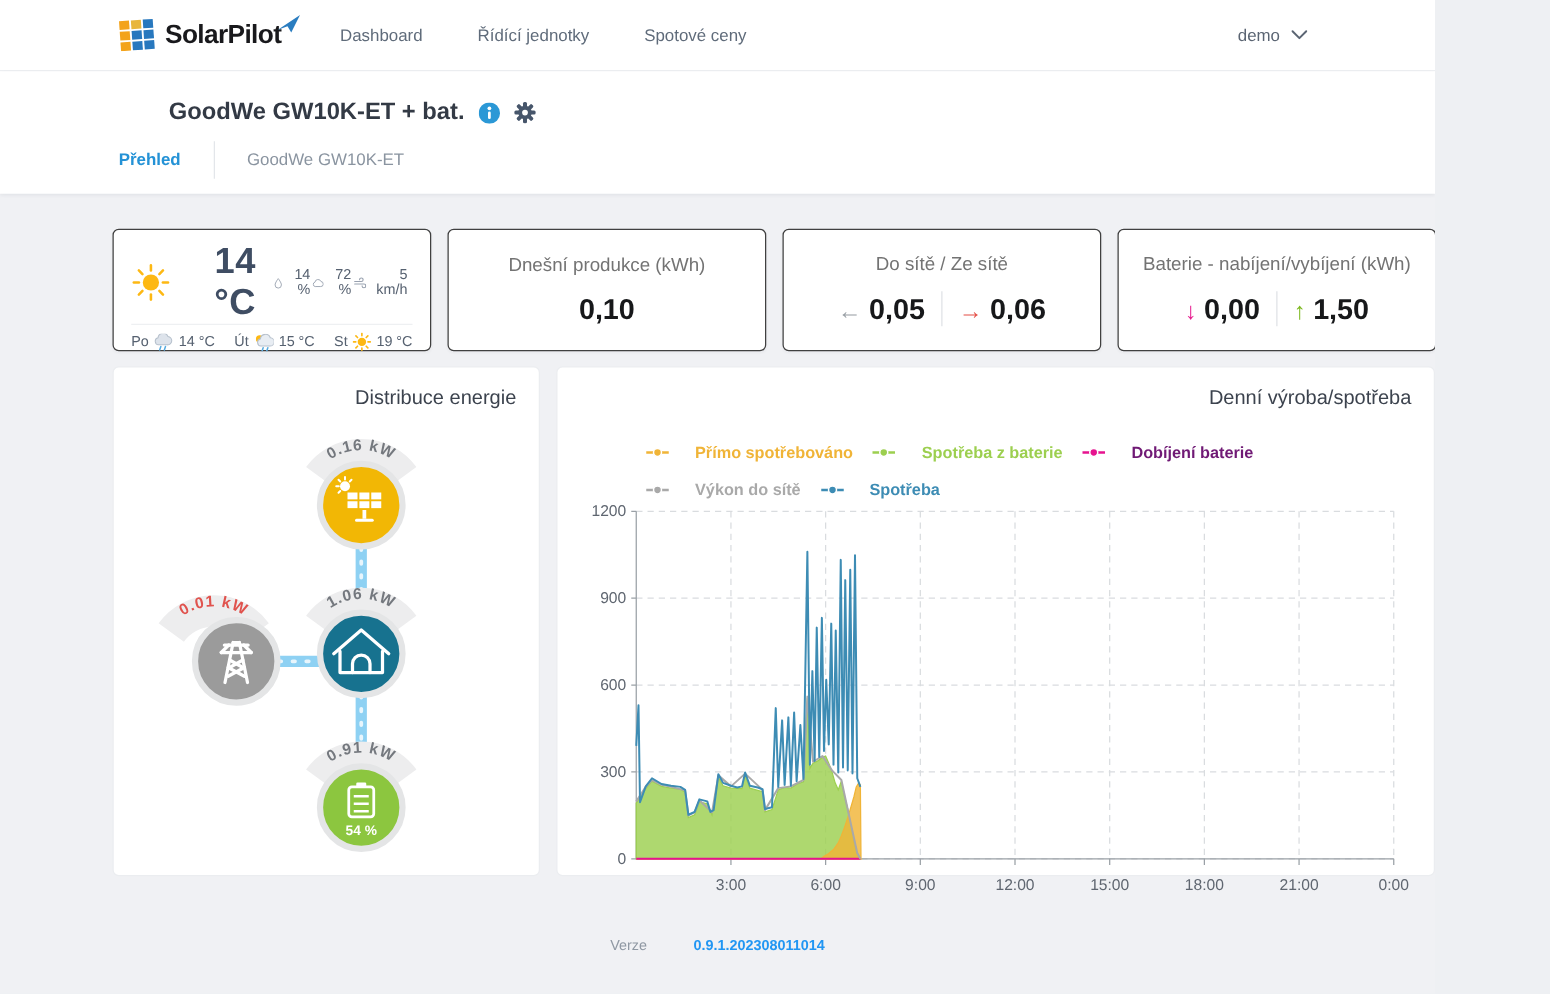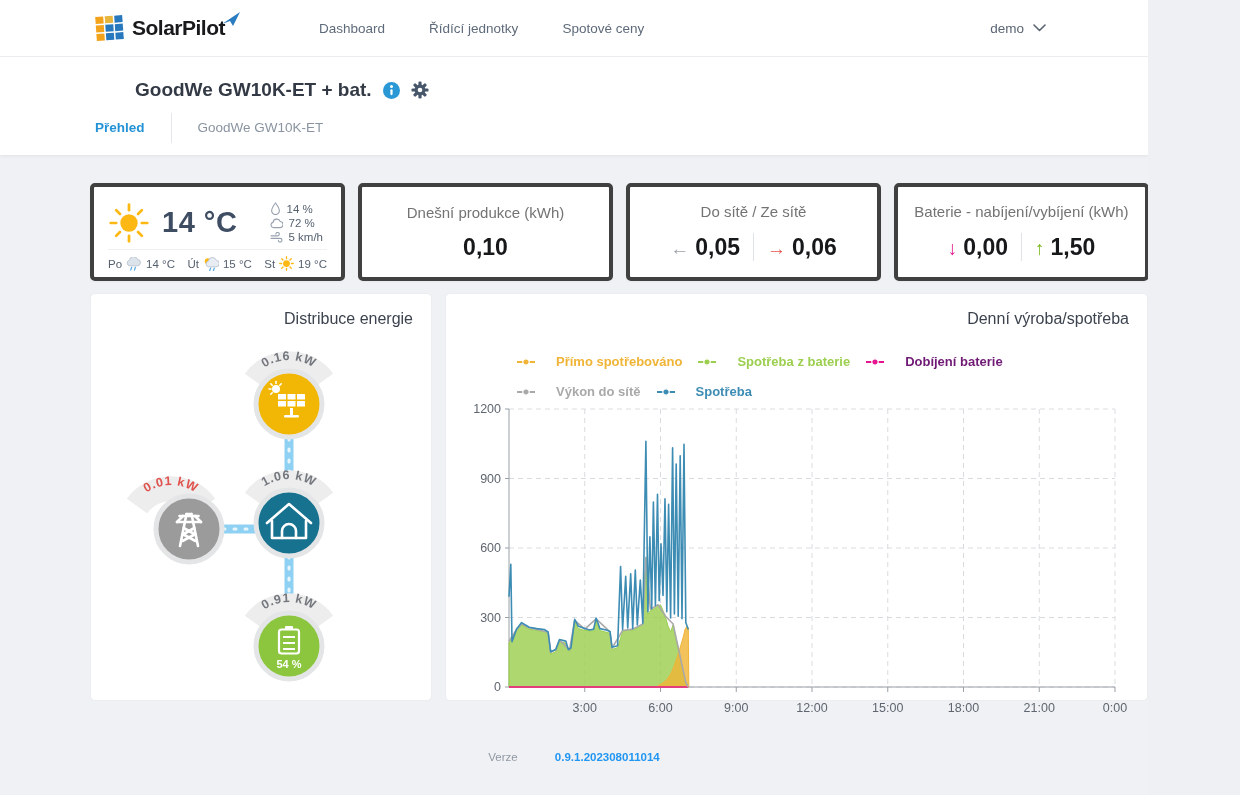--- a/index.html
+++ b/index.html
@@ -6,48 +6,48 @@
   html,body { background:#eef0f3; }
   body { font-family:"Liberation Sans","DejaVu Sans",sans-serif; color:#3c4858; }
   .page { width:1148px; height:795px; background:#f0f1f4; overflow:hidden; position:relative; }
 
   
   .navbar { height:57px; background:#fff; display:flex; align-items:center;
             padding:0 102px 0 95px; border-bottom:1px solid #edeff2; }
   .logo { display:flex; align-items:center; gap:7px; position:relative; }
   .logo-text { font-size:21px; font-weight:800; color:#19191c; letter-spacing:-0.5px; }
   .logo-arrow { position:relative; top:-9px; left:-10px; }
-  .nav-links { display:flex; gap:44px; margin-left:67px; }
+  .nav-links { display:flex; gap:44px; margin-left:20px; }
   .nav-link { font-size:13.5px; color:#5f6b7a; cursor:pointer; }
   .nav-user { margin-left:auto; display:flex; align-items:center; gap:9px;
               font-size:13.5px; color:#5b6573; cursor:pointer; }
 
   
   .header { background:#fff; padding:22px 95px 0 95px; height:98px;
             box-shadow:0 1px 3px rgba(40,50,60,.08); position:relative; z-index:2; }
   .title-row { display:flex; align-items:center; gap:11px; }
   .page-title { font-size:19px; font-weight:bold; color:#333a45;margin-left:40px; }
   .info-dot { width:17px; height:17px; cursor:pointer; }
   .gear { width:18px; height:18px; cursor:pointer; }
   .tabs { display:flex; align-items:center; margin-top:16px; }
   .tab-active { font-size:13.5px; font-weight:bold; color:#2492d6; padding-bottom:10px; cursor:pointer; }
   .tab-divider { width:1px; height:30px; background:#e3e6ea; margin:0 26px; position:relative; top:-4px; }
   .tab { font-size:13.5px; color:#8a94a0; padding-bottom:10px; cursor:pointer; }
 
   
   .content { padding:28px 90px 0 90px; }
   .cards-row { display:grid; grid-template-columns:255px 255px 255px 255px; gap:13px; }
-  .card { background:#fff; border-radius:5px; border:4px solid #404040;
+  .card { background:#fff; border-radius:5px; border:1px solid #404040;
           box-shadow:0 1px 2px rgba(50,60,70,.04);text-align:right; }
 
   
   .weather { height:98px; padding:9px 14px 6px 14px; display:flex; flex-direction:column; }
   .weather-top { display:flex; align-items:center; flex:1; }
   .weather-temp { font-size:29px; font-weight:600; color:#3f4d63; margin:0 14px 0 12px; letter-spacing:0.5px; }
-  .weather-stats { margin-left:auto; display:flex; flex-direction:column; gap:2px; padding-right:4px; }
+  .weather-stats { margin-left:auto; display:flex; flex-direction:row; gap:2px; padding-right:4px; }
   .wstat { display:flex; align-items:center; gap:5px; font-size:11.5px; color:#566170; }
   .weather-days { border-top:1px solid #eef0f2; padding-top:6px; display:flex; justify-content:space-between; }
   .wday { display:flex; align-items:center; gap:4px; font-size:11.5px; color:#566170; }
 
   
   .metric { height:98px; display:flex; flex-direction:column; align-items:center; justify-content:center; gap:13px; }
   .metric-title { font-size:15px; color:#737373; }
   .metric-value { font-size:23px; font-weight:bold; color:#17181a; }
   .metric-pair { display:flex; align-items:center; gap:13px; }
   .pair-divider { width:1px; height:28px; background:#dfe2e6; }

